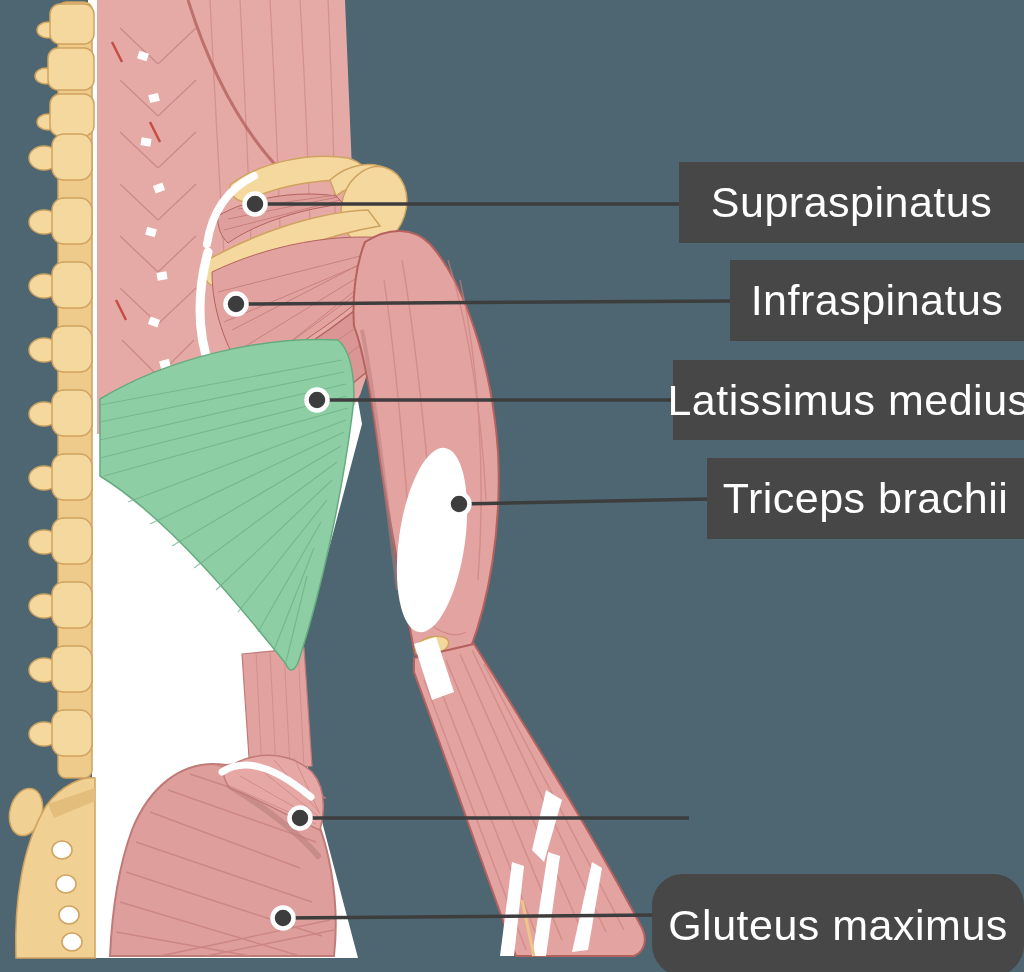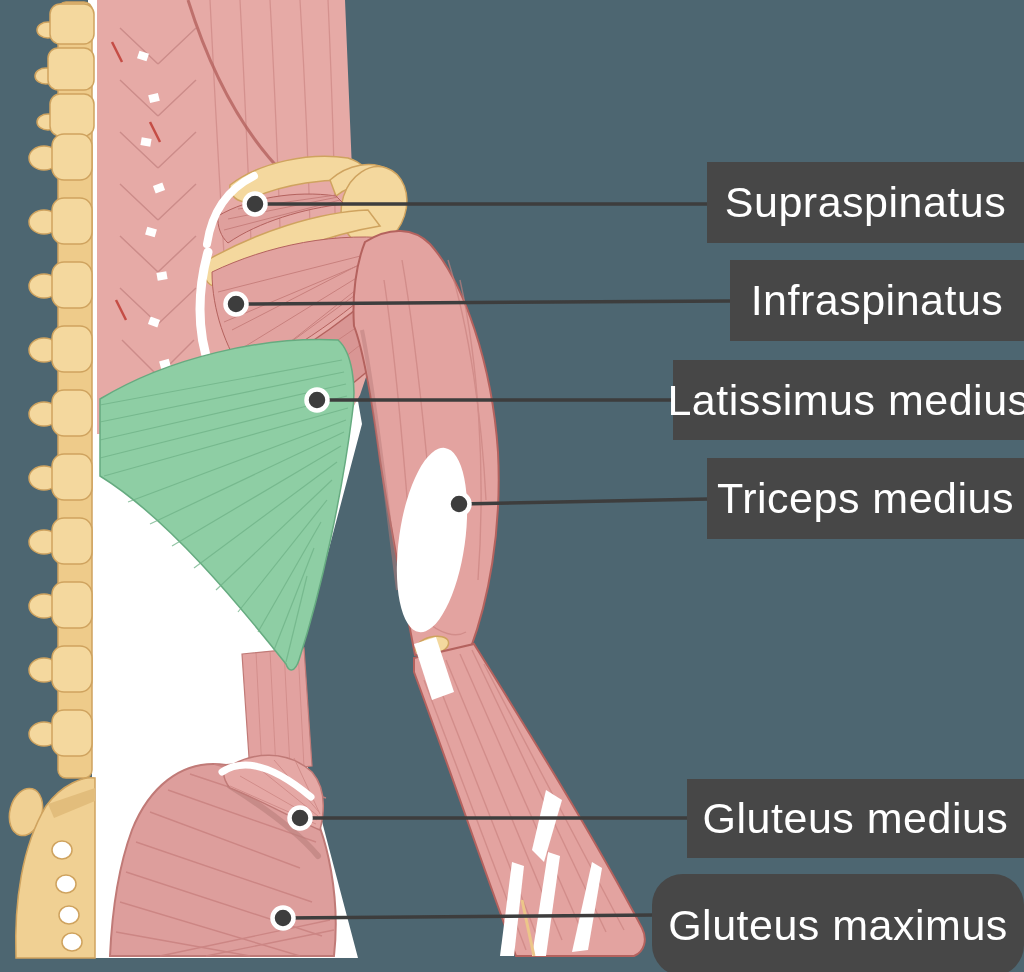--- a/index.html
+++ b/index.html
@@ -284,19 +284,18 @@
     <g fill="#3d3d3d" stroke="#ffffff" stroke-width="4.5">
       <circle cx="255" cy="204" r="10.5"></circle>
       <circle cx="236" cy="304" r="10.5"></circle>
       <circle cx="317" cy="400" r="10.5"></circle>
       <circle cx="459" cy="504" r="10.5"></circle>
       <circle cx="300" cy="818" r="10.5"></circle>
       <circle cx="283" cy="918" r="10.5"></circle>
     </g>
   </svg>
 
-  <div class="label" style="top:162px;height:81px;width:317px;">Supraspinatus</div>
+  <div class="label" style="top:162px;height:81px;width:345px;">Supraspinatus</div>
   <div class="label" style="top:260px;height:81px;width:294px;margin-left:7px;">Infraspinatus</div>
   <div class="label" style="top:360px;height:80px;width:351px;">Latissimus medius</div>
-  <div class="label" style="top:458px;height:81px;width:317px;">Triceps medius</div>
-  <div class="label" style="top:779px;height:79px;width:337px;">Gluteus medius</div>
+  <div class="label" style="top:458px;height:81px;width:317px;">Triceps brachii</div>
   <div class="label" style="top:874px;height:102px;width:372px;border-radius:31px;">Gluteus maximus</div>
 </div>
 
 </body></html>

